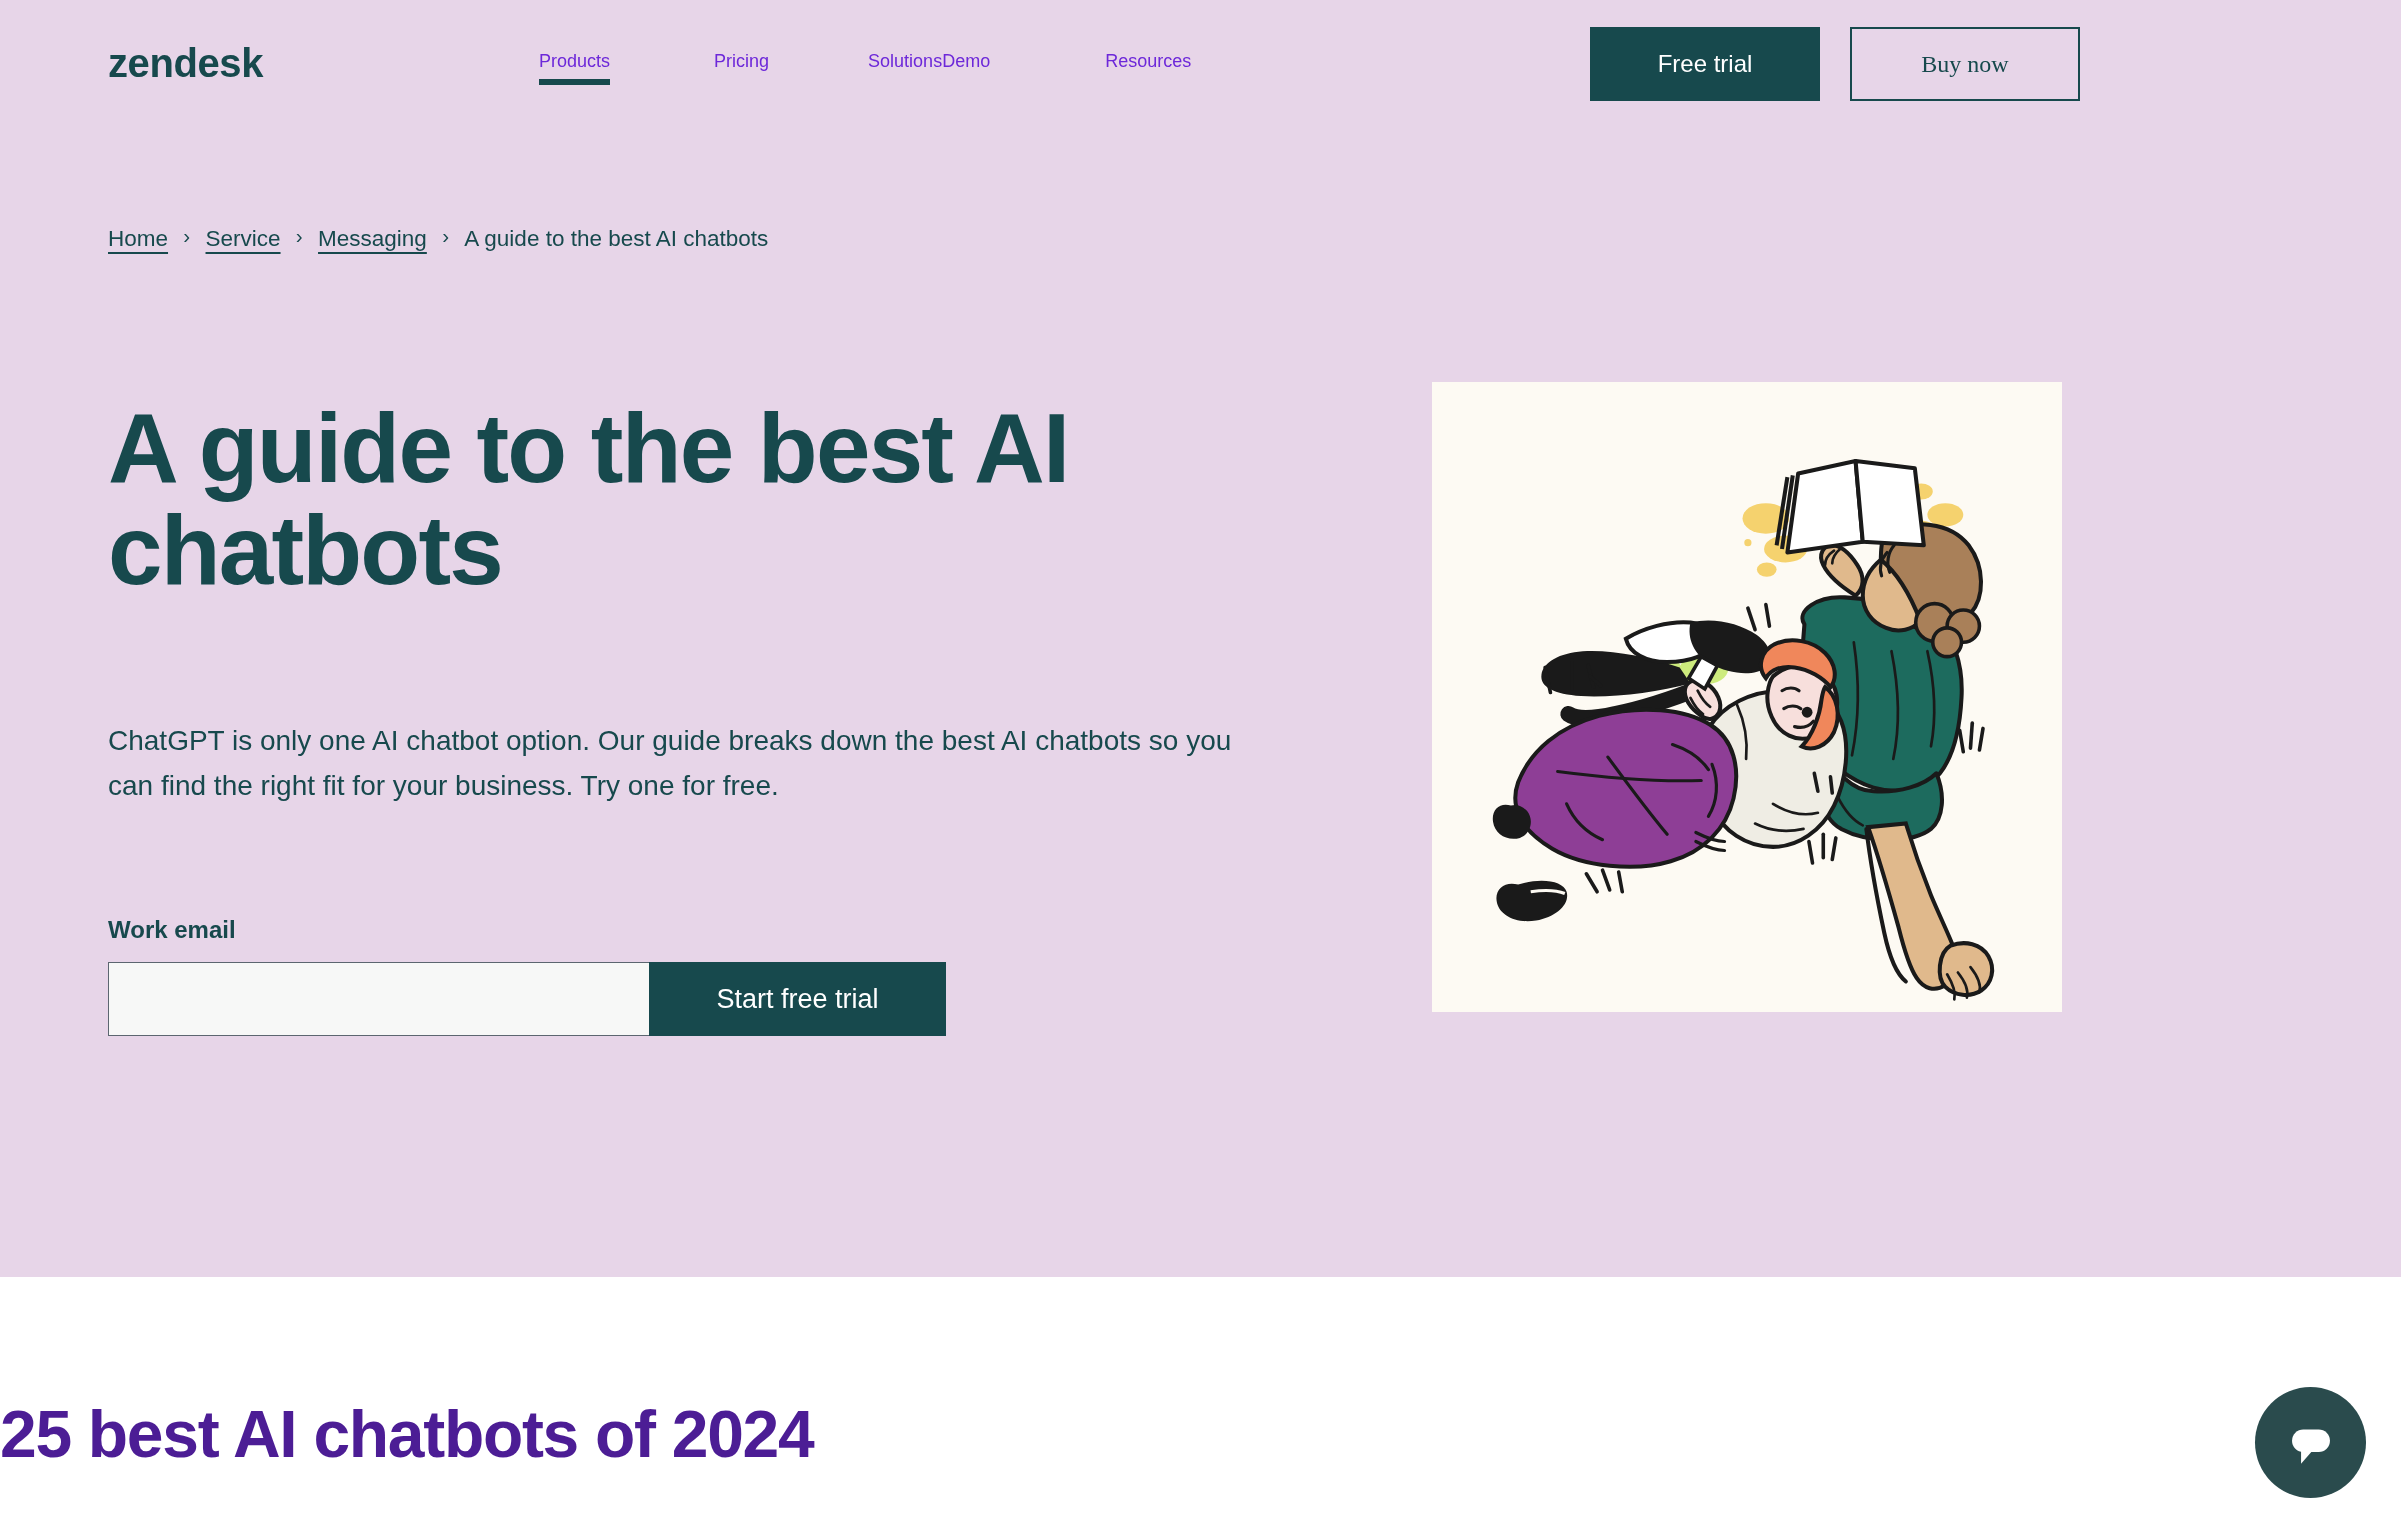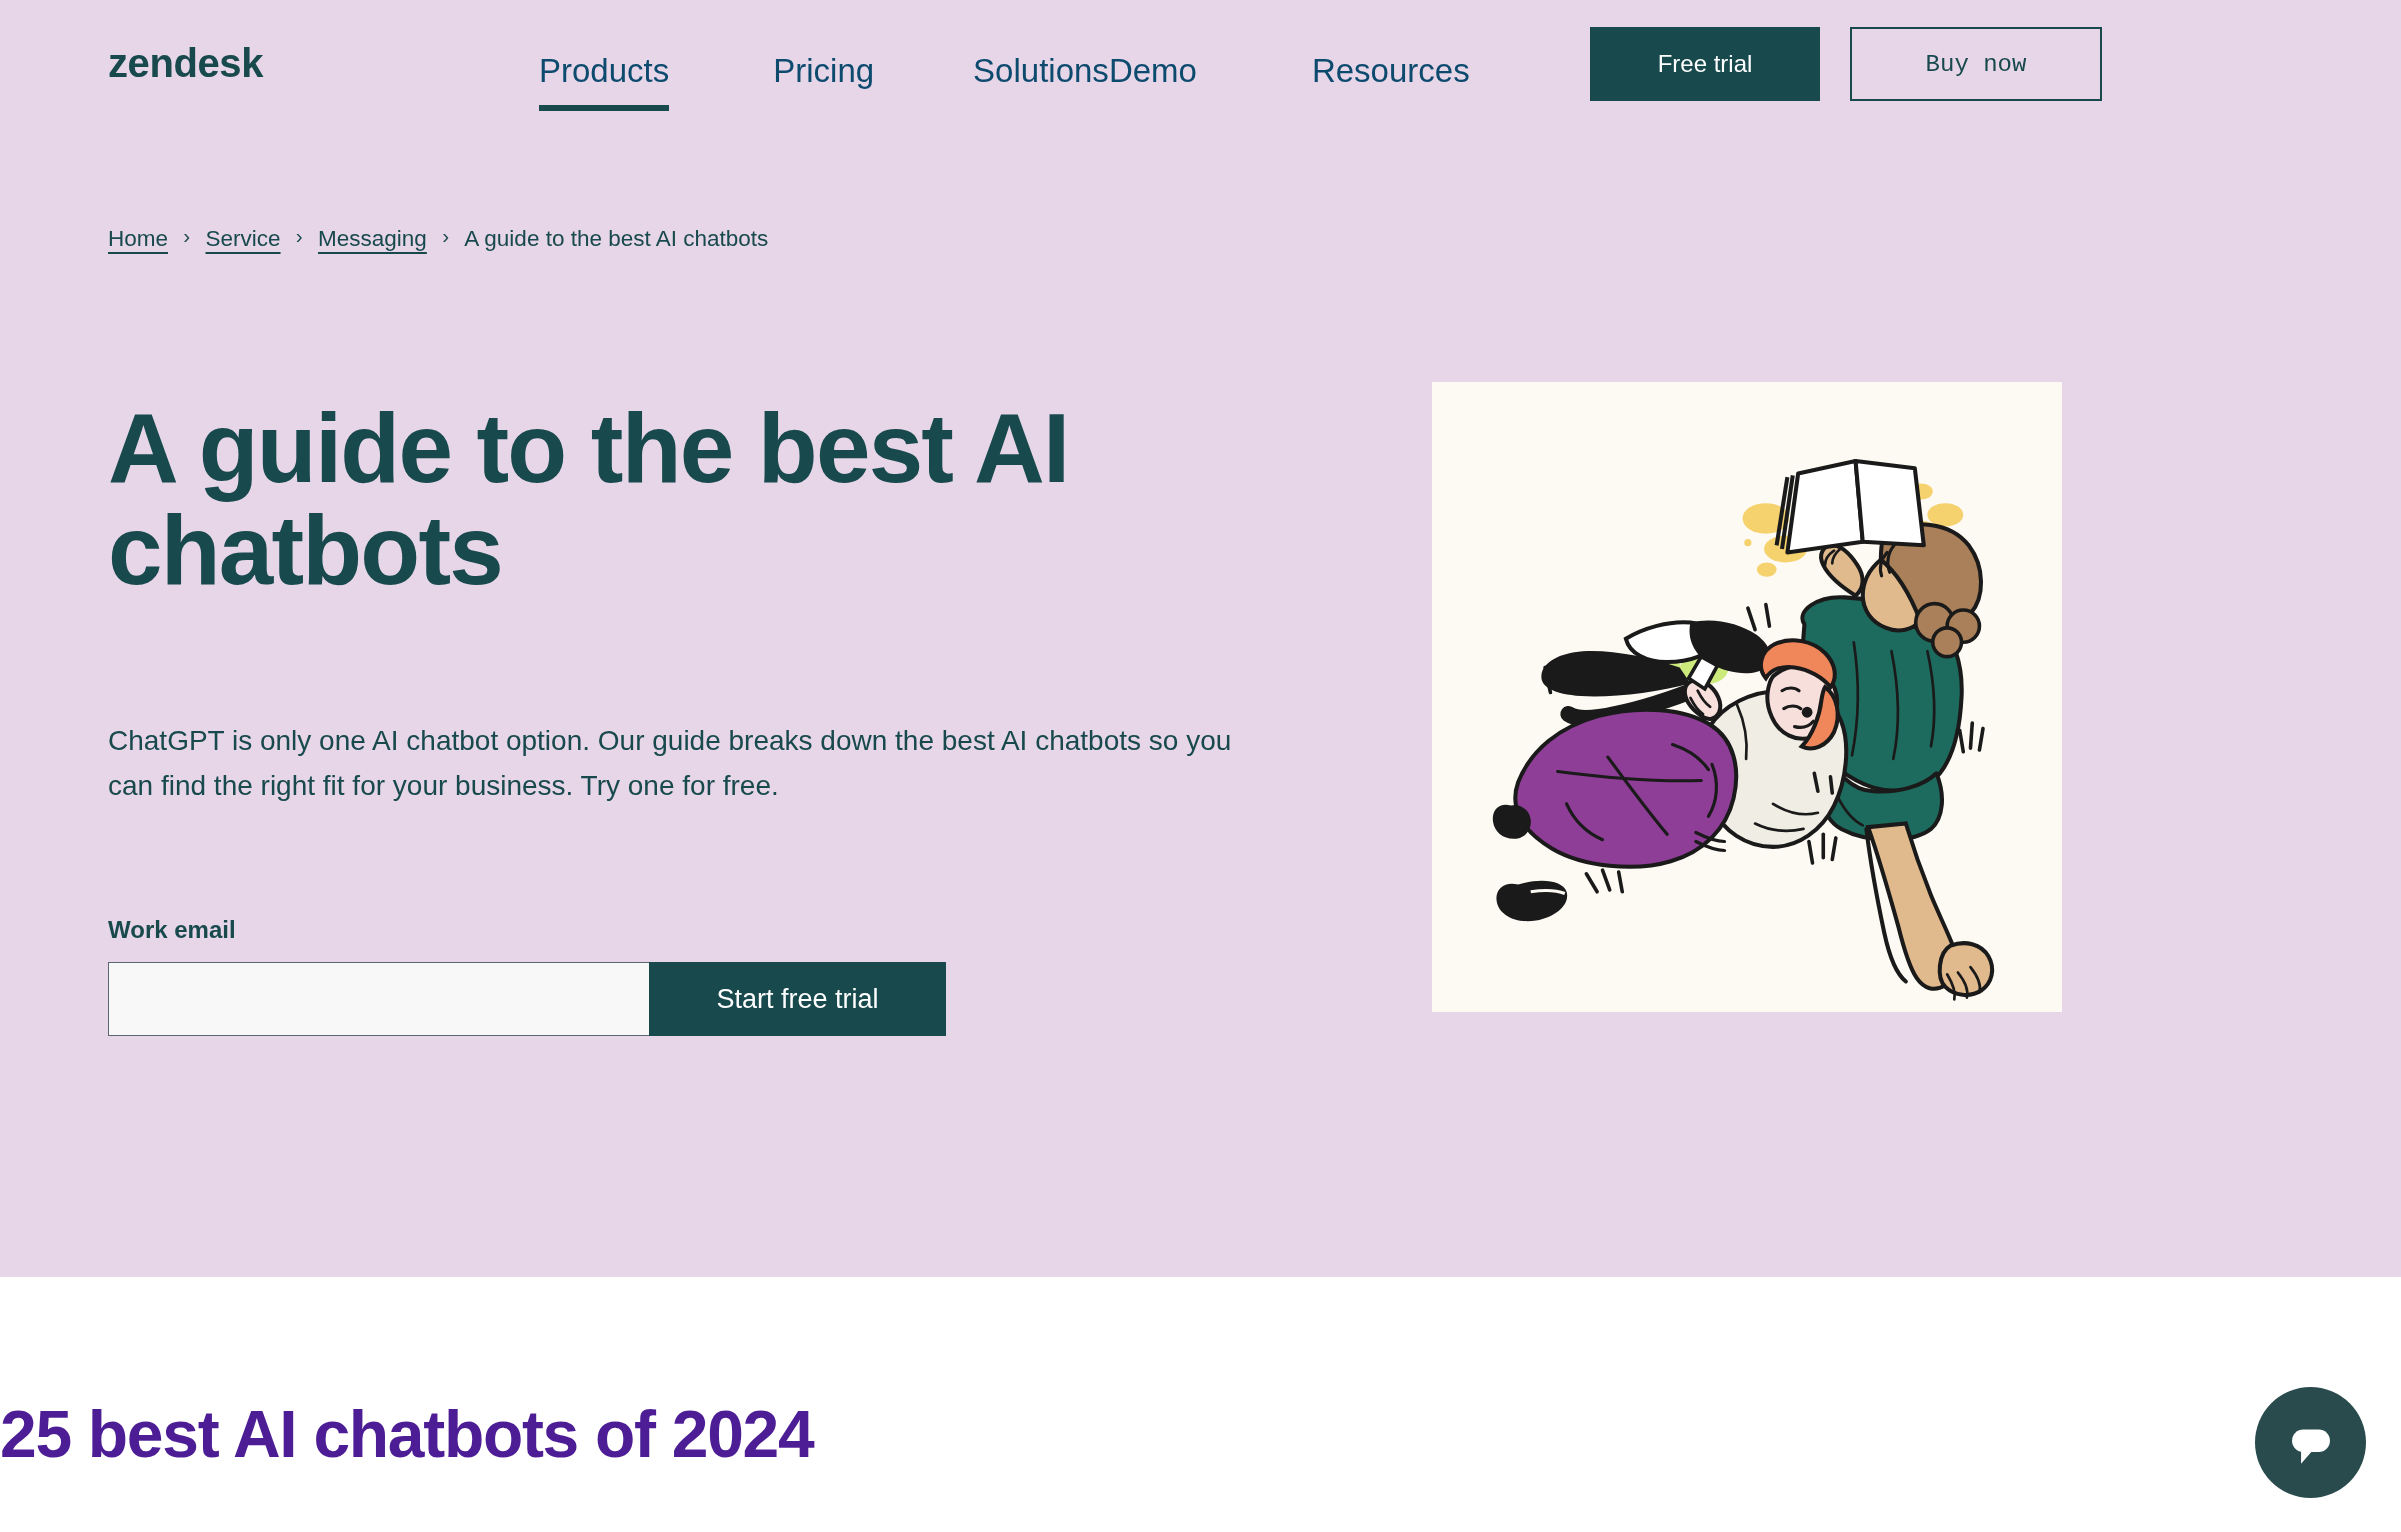--- a/index.html
+++ b/index.html
@@ -28,49 +28,49 @@
     position:absolute; left:108px; top:43px;
     font-size:40px; font-weight:700; letter-spacing:-0.4px;
     color:#17494D; line-height:1;
   }
   .nav-links {
     position:absolute; left:539px; top:51px;
     display:flex; align-items:flex-start; gap:0;
   }
   .nav-link {
     position:relative;
-    font-size:33px; color:#0c4a6e;
+    font-size:18px; color:#6d28d9;
     line-height:1.2; white-space:nowrap;
-    padding-bottom:20px; cursor:pointer;
+    padding-bottom:12px; cursor:pointer;
   }
   .nav-link.l0 { margin-right:104px; }
   .nav-link.l1 { margin-right:99px; }
   .nav-link.l2 { }
   .nav-link.l3 { margin-right:115px; }
   .nav-link.active::after {
     content:""; position:absolute;
     left:0; right:0; bottom:0; height:5.4px;
     background:#17494D;
   }
   .btn-free-trial {
     position:absolute; left:1590px; top:27px;
     width:230px; height:74px;
     background:#17494D; color:#ffffff;
     font-size:24px; border:none; cursor:pointer;
     display:flex; align-items:center; justify-content:center;
     font-family:"Liberation Sans", sans-serif;
   }
   .btn-buy-now {
     position:absolute; left:1850px; top:27px;
-    width:252px; height:74px;
+    width:230px; height:74px;
     background:transparent; color:#17494D;
     border:2.7px solid #17494D;
     font-size:24px; cursor:pointer;
     display:flex; align-items:center; justify-content:center;
-    font-family:Liberation Mono, monospace;
+    font-family:Liberation Serif, serif;
   }
 
   
   .breadcrumb {
     position:absolute; left:108px; top:226px;
     display:flex; 
     font-size:22.5px; color:#17494D;
   }
   .crumb-link {
     color:#17494D; text-decoration:underline;

